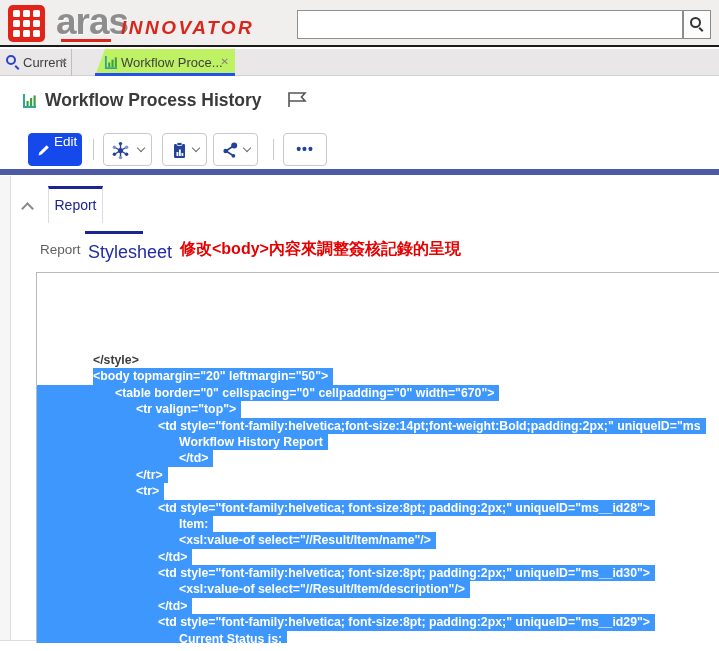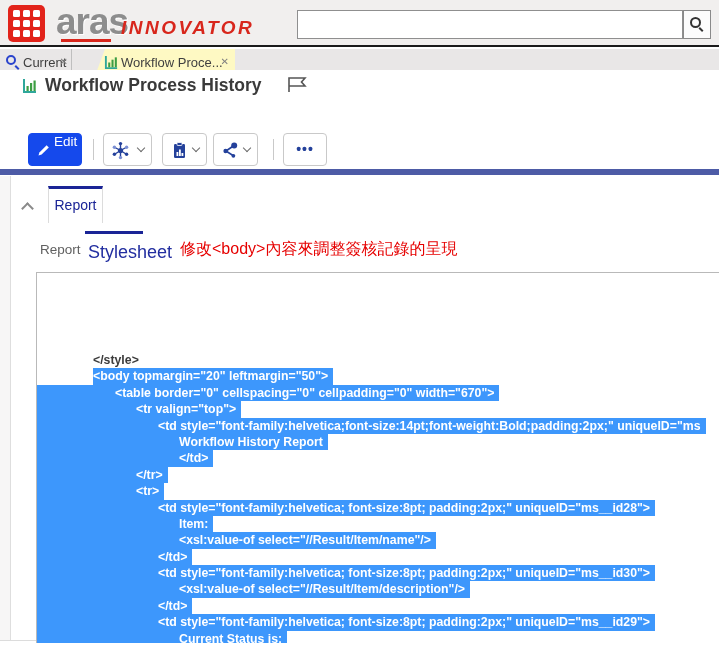--- a/index.html
+++ b/index.html
@@ -32,29 +32,29 @@
   
   .tabstrip { position:absolute; left:0; top:49px; width:719px; height:27px;
               background:#e9e7e7; border-bottom:1px solid #d0d0d0; }
   .tab-reports { position:absolute; left:0; top:0; width:72px; height:27px;
                  border-right:1px solid #bfbfbf; cursor:pointer; }
   .tab-reports .mag { width:10px; height:10px; border-color:#2a43cc; border-width:2.5px; left:6px; top:6px; }
   .tab-reports .mag::after { background:#2a43cc; left:8px; top:8px; }
   .tab-reports .tab-label { position:absolute; left:23px; top:6px; font-size:13px; color:#3f3f3f; }
   .tab-close { position:absolute; font-size:10px; color:#808080; cursor:pointer; }
   .tab-reports .tab-close { right:3px; top:7px; }
-  .tab-active { position:absolute; left:95px; top:0; width:140px; height:27px; background:#fef9c3;
+  .tab-active { position:absolute; left:95px; top:0; width:140px; height:27px; background:#bef264;
                 clip-path:polygon(10px 0, 100% 0, 100% 100%, 0 100%); cursor:pointer;text-decoration:underline; }
   .tab-active .tab-label { position:absolute; left:26px; top:6px; font-size:13px; color:#3f3f3f; }
   .tab-active .tab-close { right:6px; top:7px; }
   .tab-active .chart-svg { position:absolute; left:9px; top:6px; }
   .tab-underline { position:absolute; left:95px; top:24px; width:140px; height:3px; background:#2450f0; }
 
   
-  .title-row { position:absolute; left:0; top:70px; width:719px; height:34px; background:#fff; }
+  .title-row { position:absolute; left:0; top:85px; width:719px; height:34px; background:#fff; }
   .title-row .chart-svg { position:absolute; left:22px; top:8px; }
   .page-title { position:absolute; left:45px; top:5px; font-size:17.5px; font-weight:700; color:#3a3a3a; }
   .flag-icon { position:absolute; left:287px; top:6px; cursor:pointer; }
 
   
   .toolbar { position:absolute; left:0; top:126px; width:719px; height:44px; background:#fff; }
   .btn { position:absolute; top:7px; height:33px; border-radius:4px; cursor:pointer; }
   .btn-edit { left:28px; width:54px; background:#1549ec; border:1px solid #1549ec;
               color:#fff; font-size:13.5px; }
   .btn-edit .pencil { position:absolute; left:8px; top:9px; }
@@ -78,21 +78,21 @@
                    border-left:2px solid #8a8a8a; border-top:2px solid #8a8a8a;
                    transform:rotate(45deg); cursor:pointer; }
   .panel-tab { position:absolute; left:48px; top:186px; width:55px; height:37px; background:#fff;
                border-top:3px solid #1a2496; border-left:1px solid #dcdcdc; border-right:1px solid #dcdcdc;
                text-align:center; cursor:pointer; }
   .panel-tab .panel-tab-label { font-size:14px; color:#1a2496; line-height:32px; }
 
   .subtab-line { position:absolute; left:85px; top:231px; width:58px; height:3px; background:#1a2496; }
   .subtab-report { position:absolute; left:40px; top:242px; font-size:13.5px; color:#606060; cursor:pointer; }
   .subtab-stylesheet { position:absolute; left:88px; top:242px; font-size:18px; color:#222ea0; cursor:pointer; }
-  .annotation { position:absolute; left:180px; top:239px; font-size:16px; font-weight:400; color:#e60000;text-align:center; }
+  .annotation { position:absolute; left:180px; top:239px; font-size:16px; font-weight:700; color:#e60000;text-align:center; }
 
   
   .code-box { position:absolute; left:36px; top:272px; width:683px; height:371px; background:#fff;
               border-top:1px solid #b9b9b9; border-left:1px solid #b9b9b9;
               overflow:hidden; cursor:text; }
   .code-content { position:relative; padding-top:2px; white-space:pre; }
   .code-line { height:16.4px; line-height:16.4px; font-size:12.3px; color:#3c3c3c; white-space:pre; }
   .code-text { display:inline-block; height:16.4px;font-weight:bold; }
   .code-text.sel { background:#3d97fc; color:#fff; padding-right:5px; }
   .code-fragment { height:5px; overflow:hidden; }

